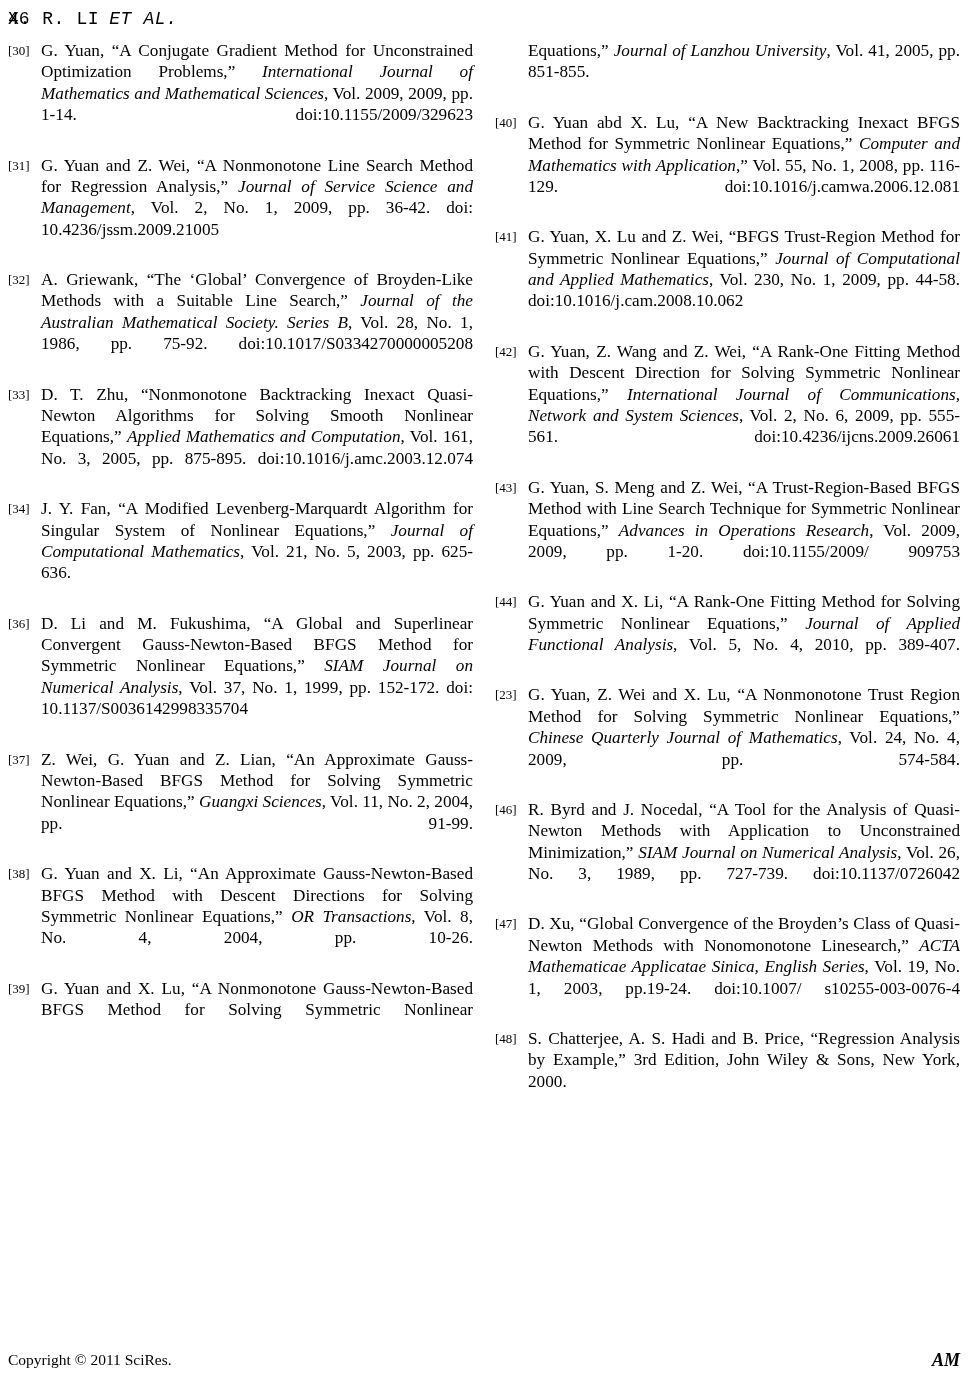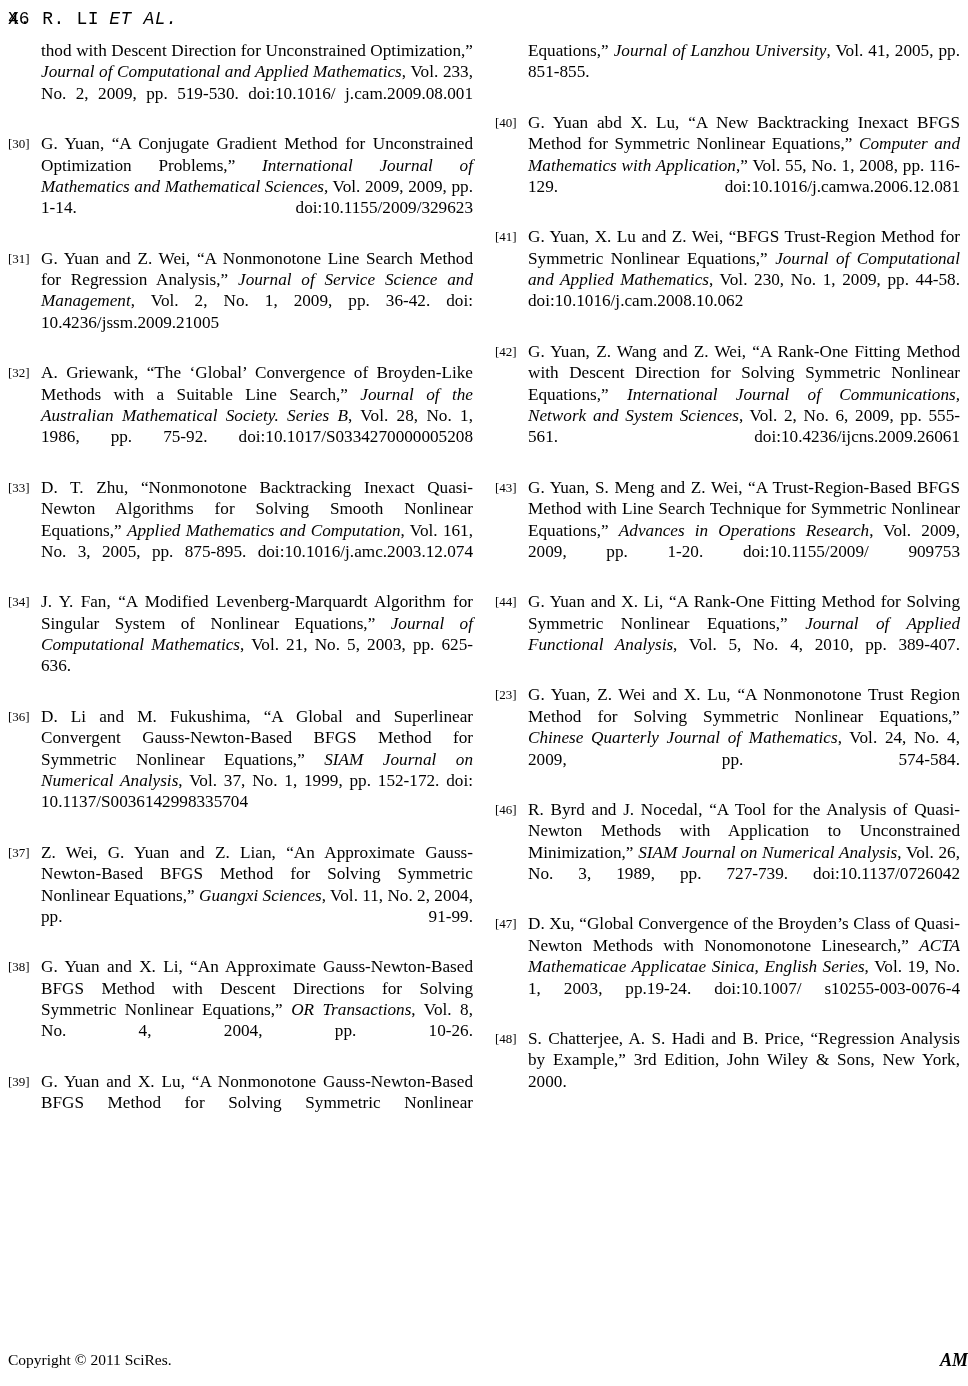--- a/index.html
+++ b/index.html
@@ -97,21 +97,21 @@
   .ref-body::after {
     content: "";
     display: inline-block;
     width: 100%;
   }
 
   
   .footer {
     position: absolute;
     left: 8px;
-    right: 0;
+    right: 8px;
     bottom: 14px;
     height: 22px;
     text-align: right;
   }
   .footer-left {
     position: absolute;
     left: 0;
     top: 0;
     font-size: 15.5px;
     line-height: 20px;
@@ -133,24 +133,20 @@
 
   <div class="runninghead">
     <span class="page-number">46</span>
     <div class="head-title">
       <span>X. R. LI</span><span class="et-al">ET   AL.</span>
     </div>
   </div>
 
   <div class="columns">
     <div class="col" id="col-left">
-        <div class="ref cont">
-          <div class="ref-num">[29]</div>
-          <div class="ref-body">thod with Descent Direction for Unconstrained Optimization,” <i>Journal of Computational and Applied Mathematics</i>, Vol. 233, No. 2, 2009, pp. 519-530. doi:10.1016/ j.cam.2009.08.001</div>
-        </div>
         <div class="ref">
           <div class="ref-num">[30]</div>
           <div class="ref-body">G. Yuan, “A Conjugate Gradient Method for Unconstrained Optimization Problems,” <i>International Journal of Mathematics and Mathematical Sciences</i>, Vol. 2009, 2009, pp. 1-14. doi:10.1155/2009/329623</div>
         </div>
         <div class="ref">
           <div class="ref-num">[31]</div>
           <div class="ref-body">G. Yuan and Z. Wei, “A Nonmonotone Line Search Method for Regression Analysis,” <i>Journal of Service Science and Management</i>, Vol. 2, No. 1, 2009, pp. 36-42. doi: 10.4236/jssm.2009.21005</div>
         </div>
         <div class="ref">
           <div class="ref-num">[32]</div>

